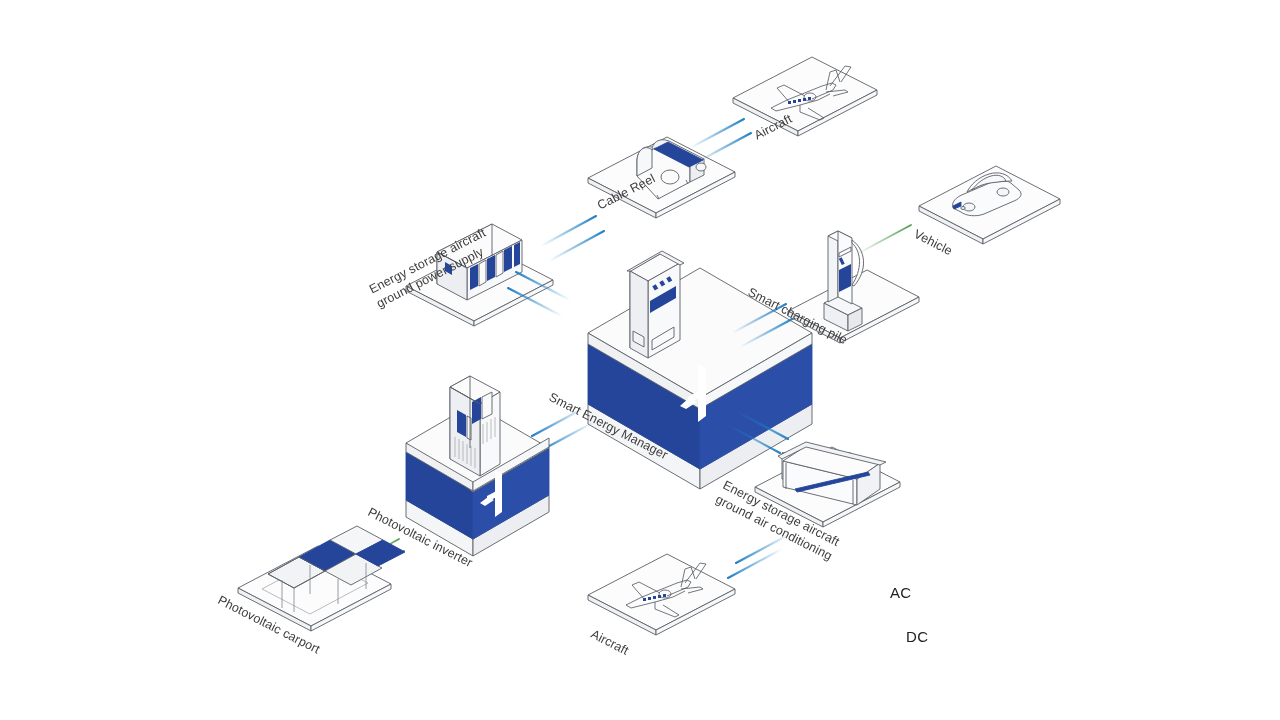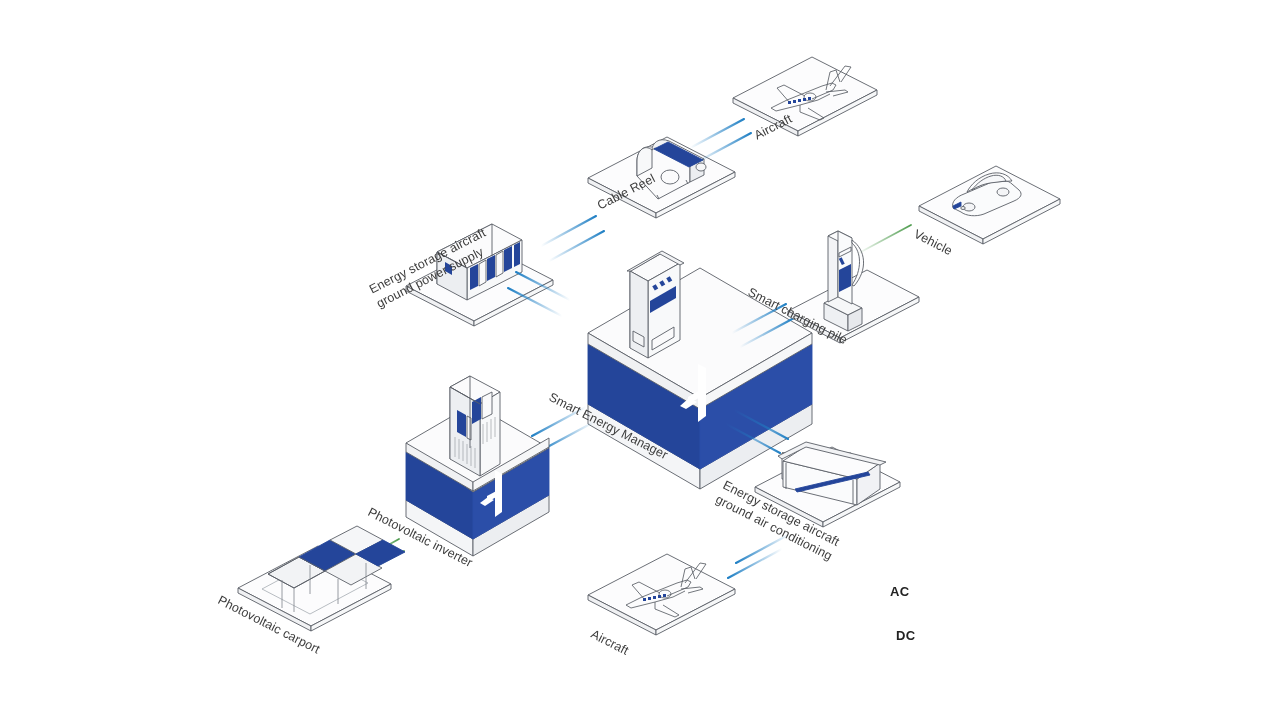--- a/index.html
+++ b/index.html
@@ -4,21 +4,21 @@
 <title>Smart Energy Manager Diagram</title>
 <style>
   html,body{margin:0;padding:0;background:#ffffff;}
   body{width:1280px;height:720px;overflow:hidden;
        font-family:"Liberation Sans","DejaVu Sans",sans-serif;}
   #stage{position:relative;width:1280px;height:720px;background:#fff;}
   #scene{position:absolute;inset:0;}
   .lbl{position:absolute;color:#3c3c3c;font-size:12.5px;line-height:1.25;
        white-space:pre;transform-origin:0 0;letter-spacing:.1px;}
   .legend{position:absolute;}
-  .legend .ltxt{position:absolute;font-size:13px;font-weight:bold;color:#222;
+  .legend .ltxt{position:absolute;font-size:15px;font-weight:normal;color:#222;
        letter-spacing:.3px;}
 </style>
 </head>
 <body>
 
 <div id="stage">
 
   <svg id="scene" viewBox="0 0 1280 720">
     <defs>
       <linearGradient id="acGrad" x1="0" y1="0" x2="1" y2="0">
@@ -336,16 +336,16 @@
 
   <div class="lbl" style="left:727px;top:478px;transform:rotate(27deg);">Energy storage aircraft
 ground air conditioning</div>
 
   <div class="legend" style="left:884px;top:566px;width:160px;height:80px;">
     <svg width="160" height="80" viewBox="0 0 160 80">
       <line x1="2" y1="6" x2="152" y2="6" stroke="url(#legAC)" stroke-width="2.4" stroke-linecap="round"></line>
       <line x1="2" y1="50" x2="152" y2="50" stroke="url(#legDC)" stroke-width="2.4" stroke-linecap="round"></line>
     </svg>
     <div class="ltxt" style="left:6px;top:18px;">AC</div>
-    <div class="ltxt" style="left:12px;top:62px;">DC</div>
+    <div class="ltxt" style="left:22px;top:62px;">DC</div>
   </div>
 
 </div>
 
 </body></html>

